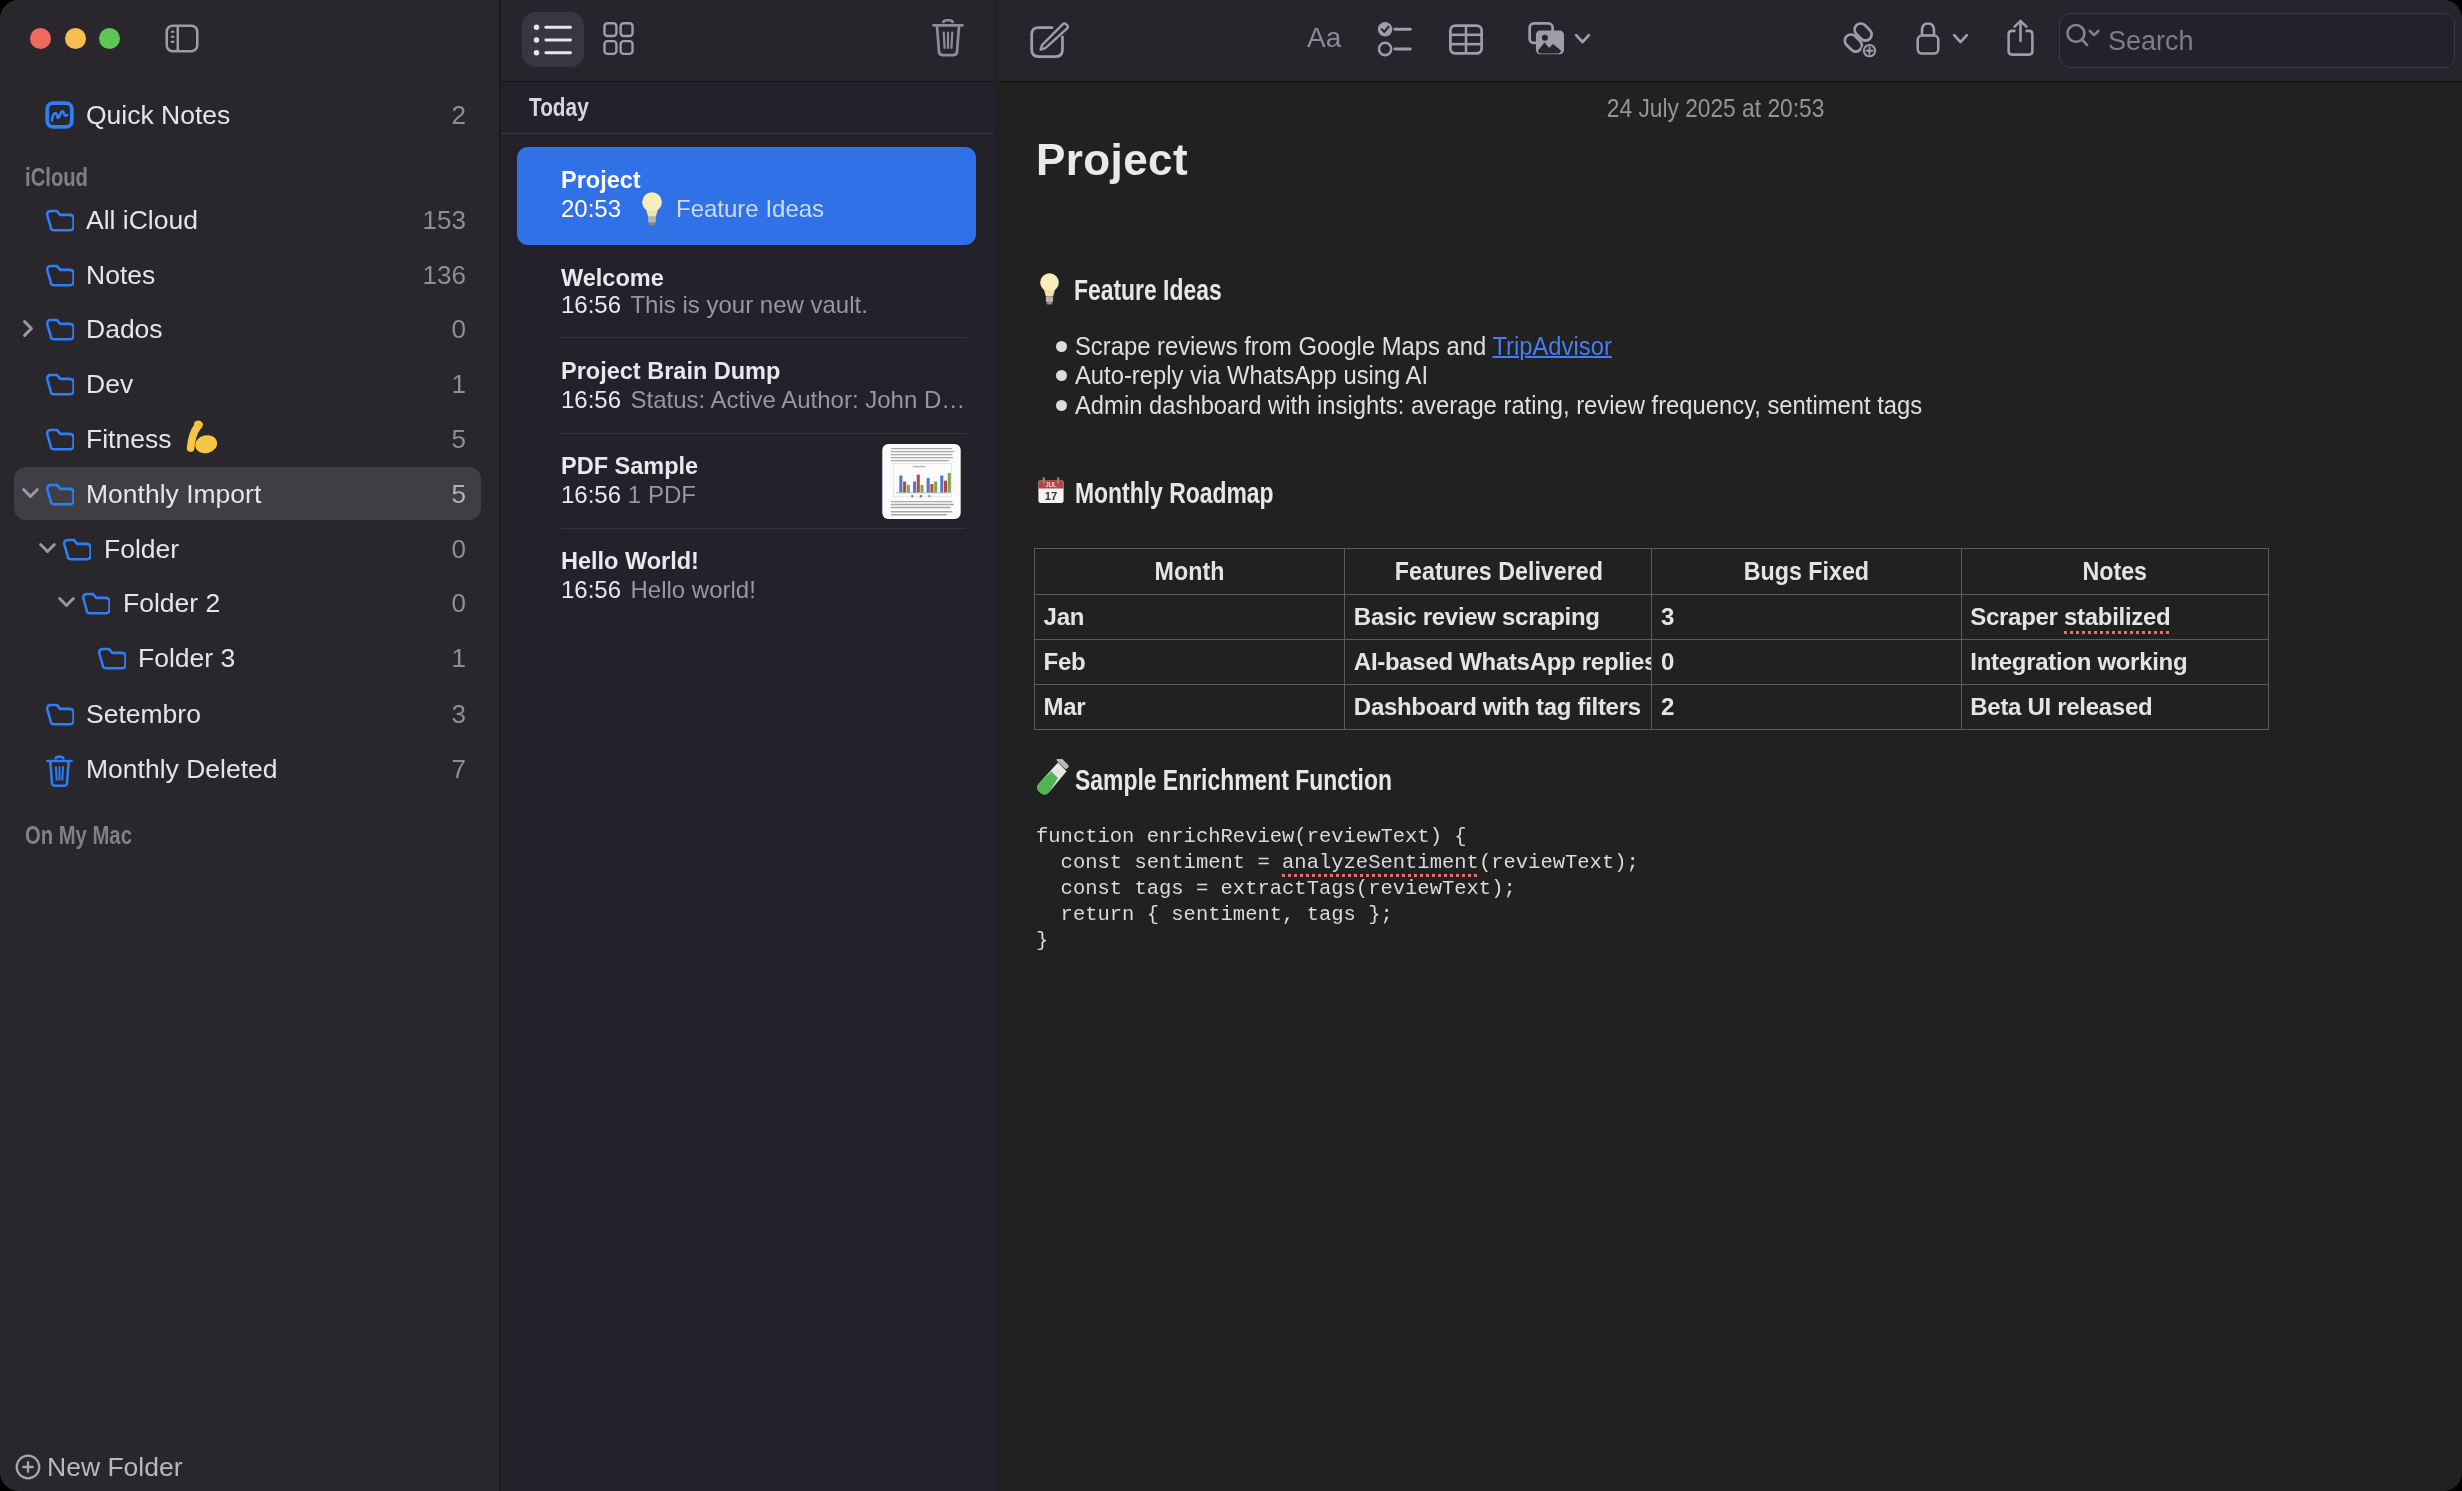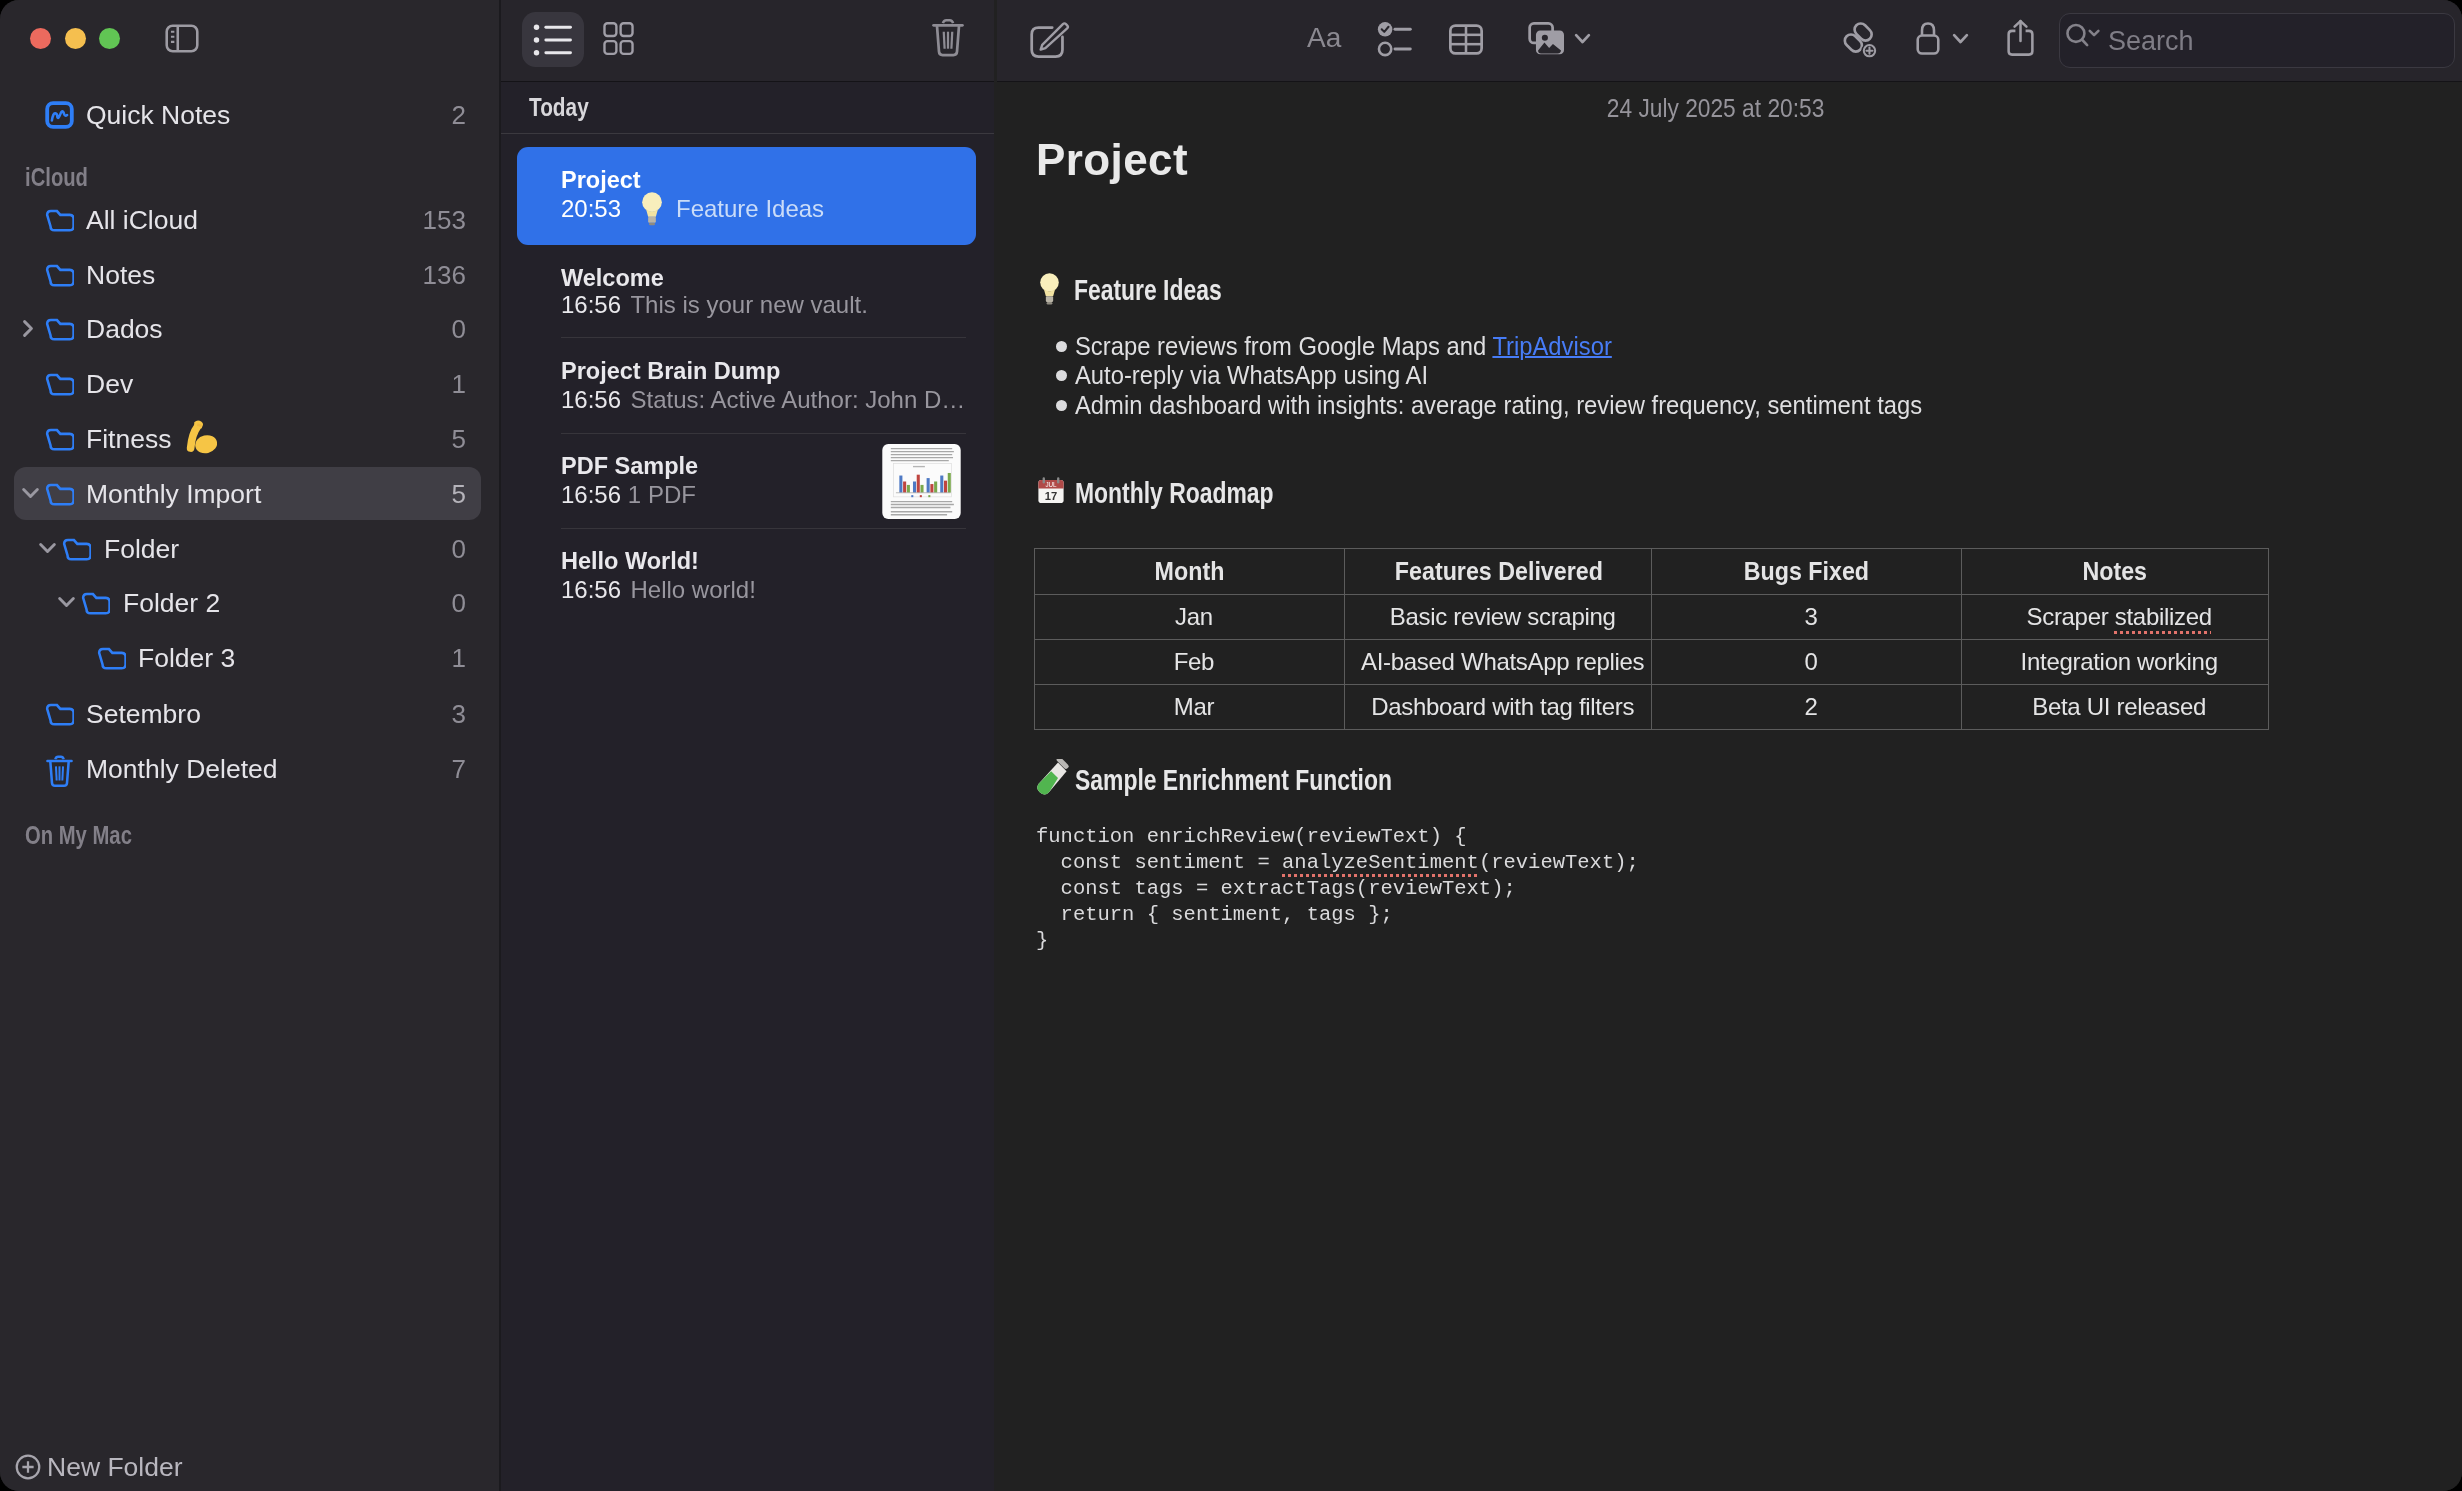--- a/index.html
+++ b/index.html
@@ -36,21 +36,21 @@
   
   .datehdr { position:absolute; left:997px; right:27px; top:94px; text-align:center; font-size:25px; color:#96949b; }
   .datehdr span { display:inline-block; transform:scaleX(0.91); }
   .title { position:absolute; left:1036px; top:135px; font-size:44px; font-weight:bold; color:#e9e9e9; letter-spacing:0.4px; }
   .h2 { position:absolute; font-size:29px; font-weight:bold; color:#e7e7e8; white-space:nowrap; transform:scaleX(0.79); transform-origin:0 50%; }
   .body-t { position:absolute; font-size:26px; color:#dfdfe1; white-space:nowrap; transform:scaleX(0.915); transform-origin:0 50%; }
   .bdot { position:absolute; width:11px; height:11px; border-radius:50%; background:#dcdcde; }
   .lnk { color:#477cf6; text-decoration:underline; text-decoration-thickness:1.7px; }
   .misspell { text-decoration:underline dotted #e2736b 3.4px; text-underline-offset:6px; }
   table.road { position:absolute; left:1034px; top:548px; border-collapse:collapse; table-layout:fixed; width:1235px; }
-  table.road td, table.road th { border:1.7px solid #5c5c5c; color:#e4e4e5; font-size:24px; font-weight:normal; padding:0 0 0 8.6px; text-align:center; height:45px; white-space:nowrap; overflow:hidden; letter-spacing:-0.3px; }
+  table.road td, table.road th { border:1.7px solid #5c5c5c; color:#e4e4e5; font-size:24px; font-weight:bold; padding:0 0 0 8.6px; text-align:left; height:45px; white-space:nowrap; overflow:hidden; letter-spacing:-0.3px; }
   table.road th { font-weight:bold; text-align:center; height:46px; padding:0; font-size:25px; letter-spacing:0; }
   table.road th span { display:inline-block; transform:scaleX(0.93); }
   .code { position:absolute; left:1036px; top:824px; font-family:"Liberation Mono", monospace; font-size:20.5px; line-height:26px; color:#dadadc; white-space:pre; }
 </style>
 </head>
 <body>
 <div class="win">
 
   <div class="sidebar">
     <div class="tl" style="left:30px; background:#ec6a5e;"></div>

